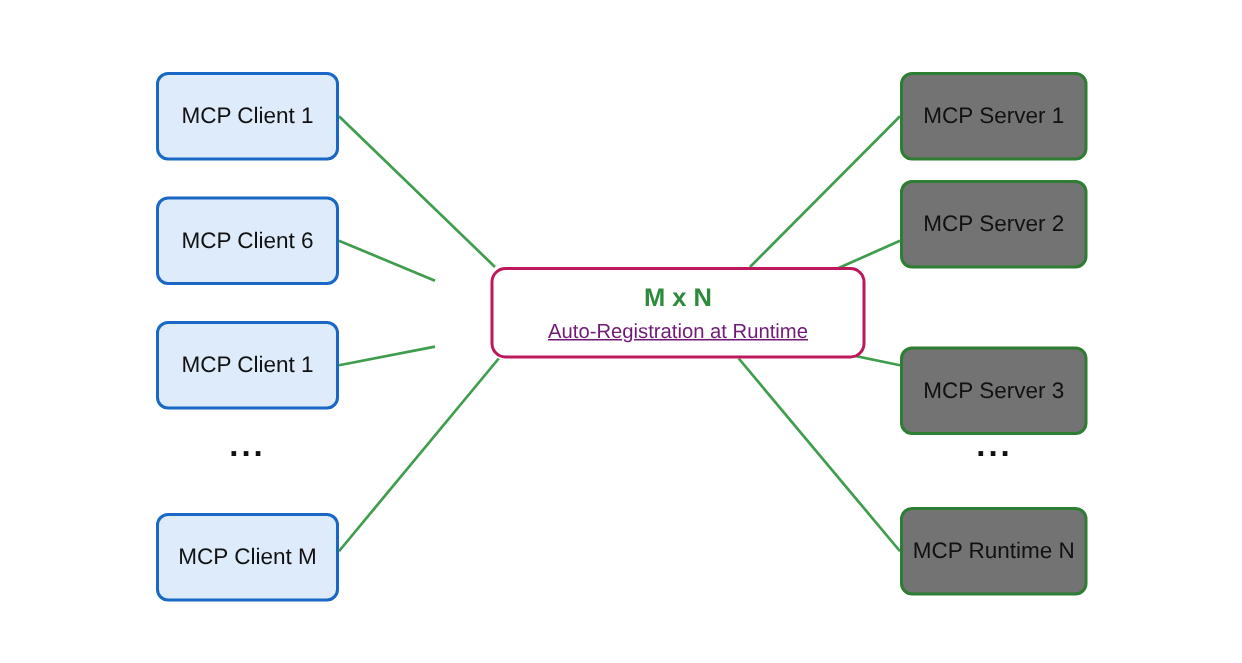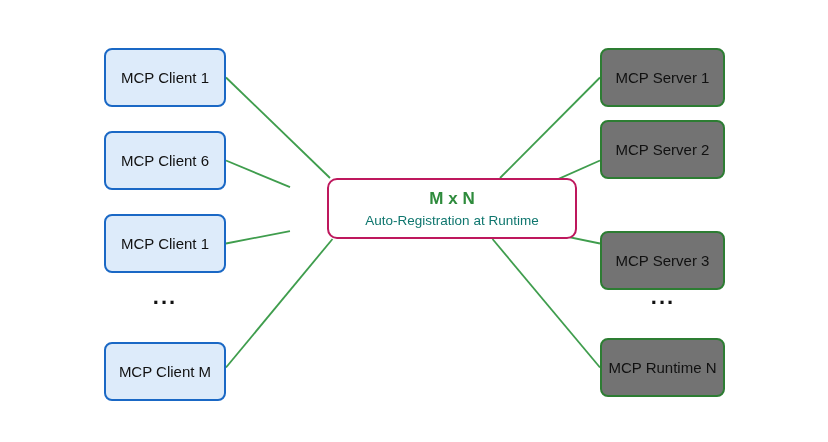--- a/index.html
+++ b/index.html
@@ -64,23 +64,24 @@
     gap: 3px;
     margin-left: 37px;
   }
   .hub-title {
     color: #2e8b3c;
     font-weight: bold;
     font-size: 17px;
     line-height: 20px;
   }
   .hub-subtitle {
-    color: #0f766e;
+    color: #701a75;
     font-size: 13.5px;
     line-height: 17px;
+    text-decoration: underline;
   }
   .ellipsis {
     position: absolute;
     width: 122px;
     text-align: center;
     top: 284px;
     color: #111111;
     font-weight: bold;
     font-size: 22px;
     letter-spacing: 2px;

